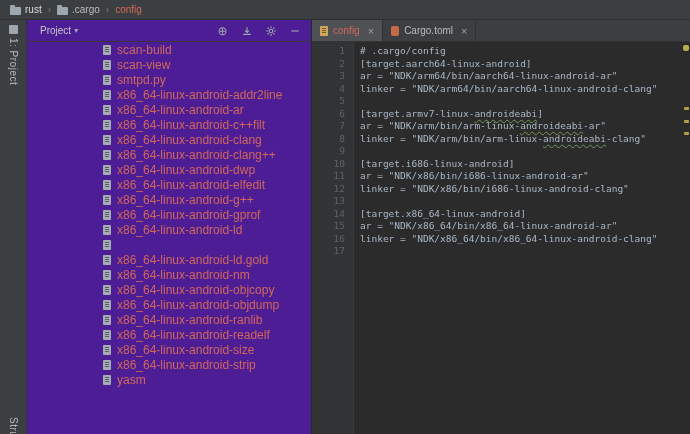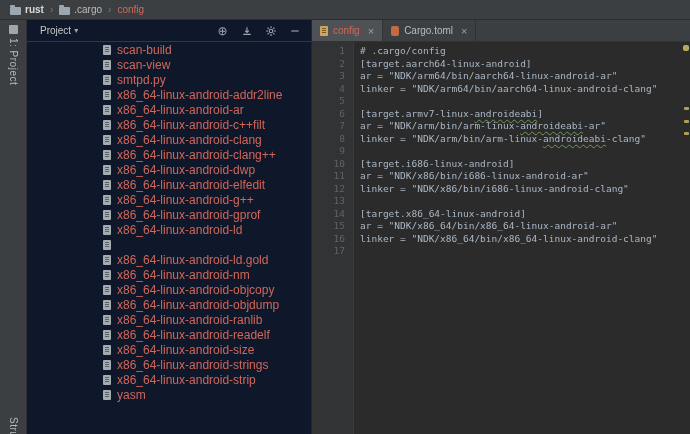--- a/index.html
+++ b/index.html
@@ -12,21 +12,21 @@
   .app { position:absolute; inset:0; width:690px; height:434px; }
 
   
   .breadcrumb-bar {
     position:absolute; top:0; left:0; right:0; height:20px;
     background:#3c3f41; border-bottom:1px solid #2e2e2e;
     display:flex; align-items:center; padding-left:10px; gap:3px;
     font-size:10px; color:#bbbbbb; white-space:nowrap;
   }
   .crumb { display:flex; align-items:center; gap:4px; cursor:default; }
-  .crumb-root span { color:#dadada; font-weight:bold; }
+  .crumb-root span { color:#dadada; font-weight:normal; }
   .crumb-current { color:#d1675a; }
   .crumb-sep { color:#7b7b7b; font-size:10px; padding:0 3px; }
   .folder-icon {
     width:11px; height:8px; background:#9da7b0; border-radius:1px;
     position:relative; display:inline-block; margin-top:2px;
   }
   .folder-icon::before {
     content:""; position:absolute; top:-2px; left:0; width:5px; height:2px;
     background:#9da7b0; border-radius:1px 1px 0 0;
   }
@@ -42,21 +42,21 @@
     color:#bbbbbb; cursor:default;
   }
   .stripe-btn.top { top:5px; }
   .stripe-btn.bottom { top:397px; }
   .stripe-text { writing-mode:vertical-rl; font-size:10px; letter-spacing:0.5px; }
   .stripe-icon { width:9px; height:9px; background:#9fa6ac; border-radius:1px; }
 
   
   .project-panel {
     position:absolute; top:20px; left:27px; width:284px; bottom:0;
-    background:#0f172a; overflow:hidden;
+    background:#4c1d95; overflow:hidden;
   }
   .panel-header {
     height:22px; display:flex; align-items:center;
     padding:0 10px 0 13px; font-size:10px; color:#c7c7c7;
     border-bottom:1px solid #353739;
   }
   .panel-title { display:flex; align-items:center; gap:3px; cursor:default; }
   .caret { font-size:8px; color:#9fa6ac; }
   .panel-icons { margin-left:auto; display:flex; align-items:center; gap:11px; }
   .pi { display:flex; align-items:center; justify-content:center;
@@ -256,24 +256,20 @@
           <span class="file-icon"></span>
           <span class="tree-label">x86_64-linux-android-ranlib</span>
         </div>
         <div class="tree-row">
           <span class="file-icon"></span>
           <span class="tree-label">x86_64-linux-android-readelf</span>
         </div>
         <div class="tree-row">
           <span class="file-icon"></span>
           <span class="tree-label">x86_64-linux-android-size</span>
-        </div>
-        <div class="tree-row">
-          <span class="file-icon"></span>
-          <span class="tree-label">x86_64-linux-android-strings</span>
         </div>
         <div class="tree-row">
           <span class="file-icon"></span>
           <span class="tree-label">x86_64-linux-android-strip</span>
         </div>
         <div class="tree-row">
           <span class="file-icon"></span>
           <span class="tree-label">yasm</span>
         </div>
       </div>

